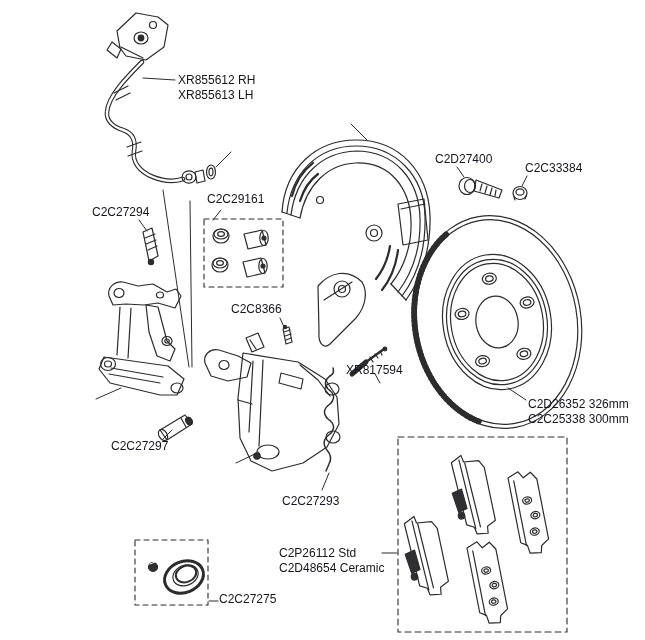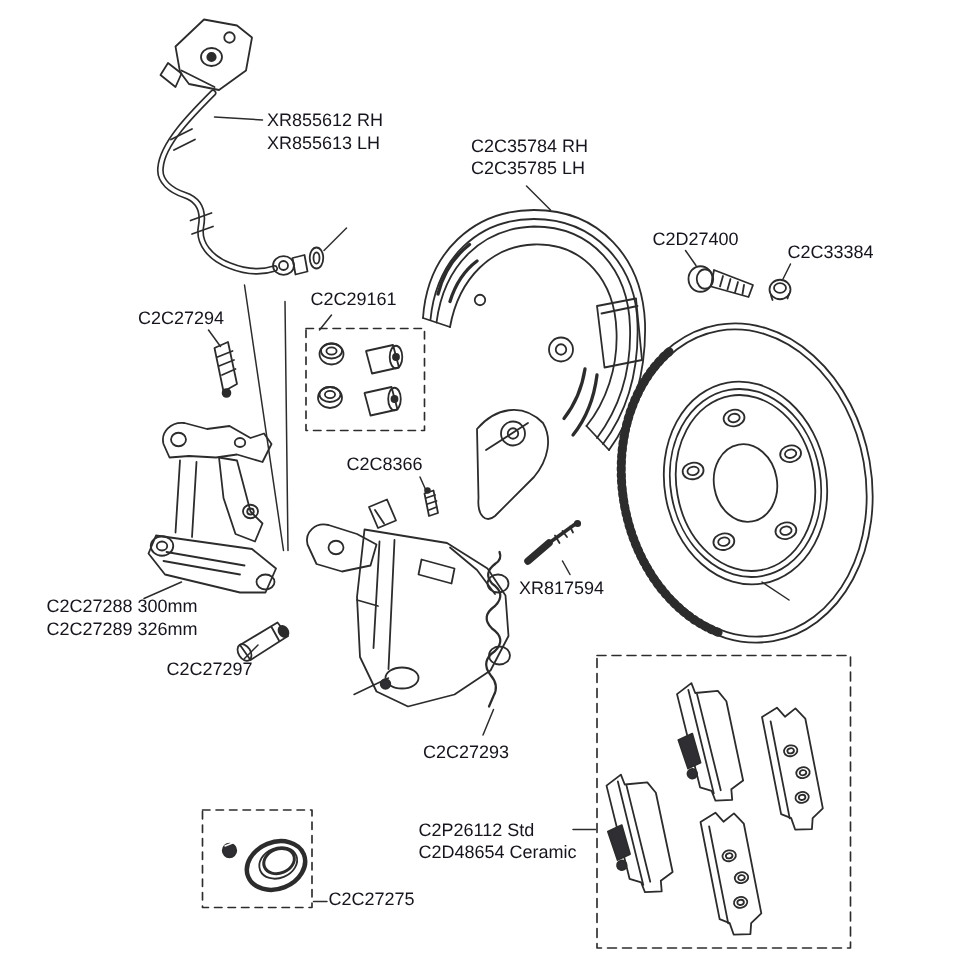--- a/index.html
+++ b/index.html
@@ -253,29 +253,27 @@
         <path d="M526,400 L508,388"></path>
         <path d="M382,553 L397,553"></path>
         <path d="M209,601 L218,601"></path>
         <path d="M216,167 L231,152"></path>
       </g>
     </g>
   </svg>
 
   <div class="lbl" style="left:178px;top:73px">XR855612 RH
 XR855613 LH</div>
-  <div class="lbl" style="left:314px;top:90px">C2C35784 RH
-C2C35785 LH</div>
   <div class="lbl" style="left:435px;top:152px">C2D27400</div>
   <div class="lbl" style="left:525px;top:161px">C2C33384</div>
   <div class="lbl" style="left:92px;top:205px">C2C27294</div>
   <div class="lbl" style="left:207px;top:192px">C2C29161</div>
   <div class="lbl" style="left:231px;top:302px">C2C8366</div>
-  <div class="lbl" style="left:31px;top:397px">C2C27288 300mm
-C2C27289 326mm</div>
   <div class="lbl" style="left:111px;top:439px">C2C27297</div>
   <div class="lbl" style="left:282px;top:494px">C2C27293</div>
-  <div class="lbl" style="left:346px;top:385px">XR817594</div>
+  <div class="lbl" style="left:346px;top:363px">XR817594</div>
+  <div class="lbl" style="left:528px;top:397px">C2D26352 326mm
+C2C25338 300mm</div>
   <div class="lbl" style="left:279px;top:546px">C2P26112 Std
 C2D48654 Ceramic</div>
   <div class="lbl" style="left:219px;top:592px">C2C27275</div>
 
 </div>
 
 </body></html>

